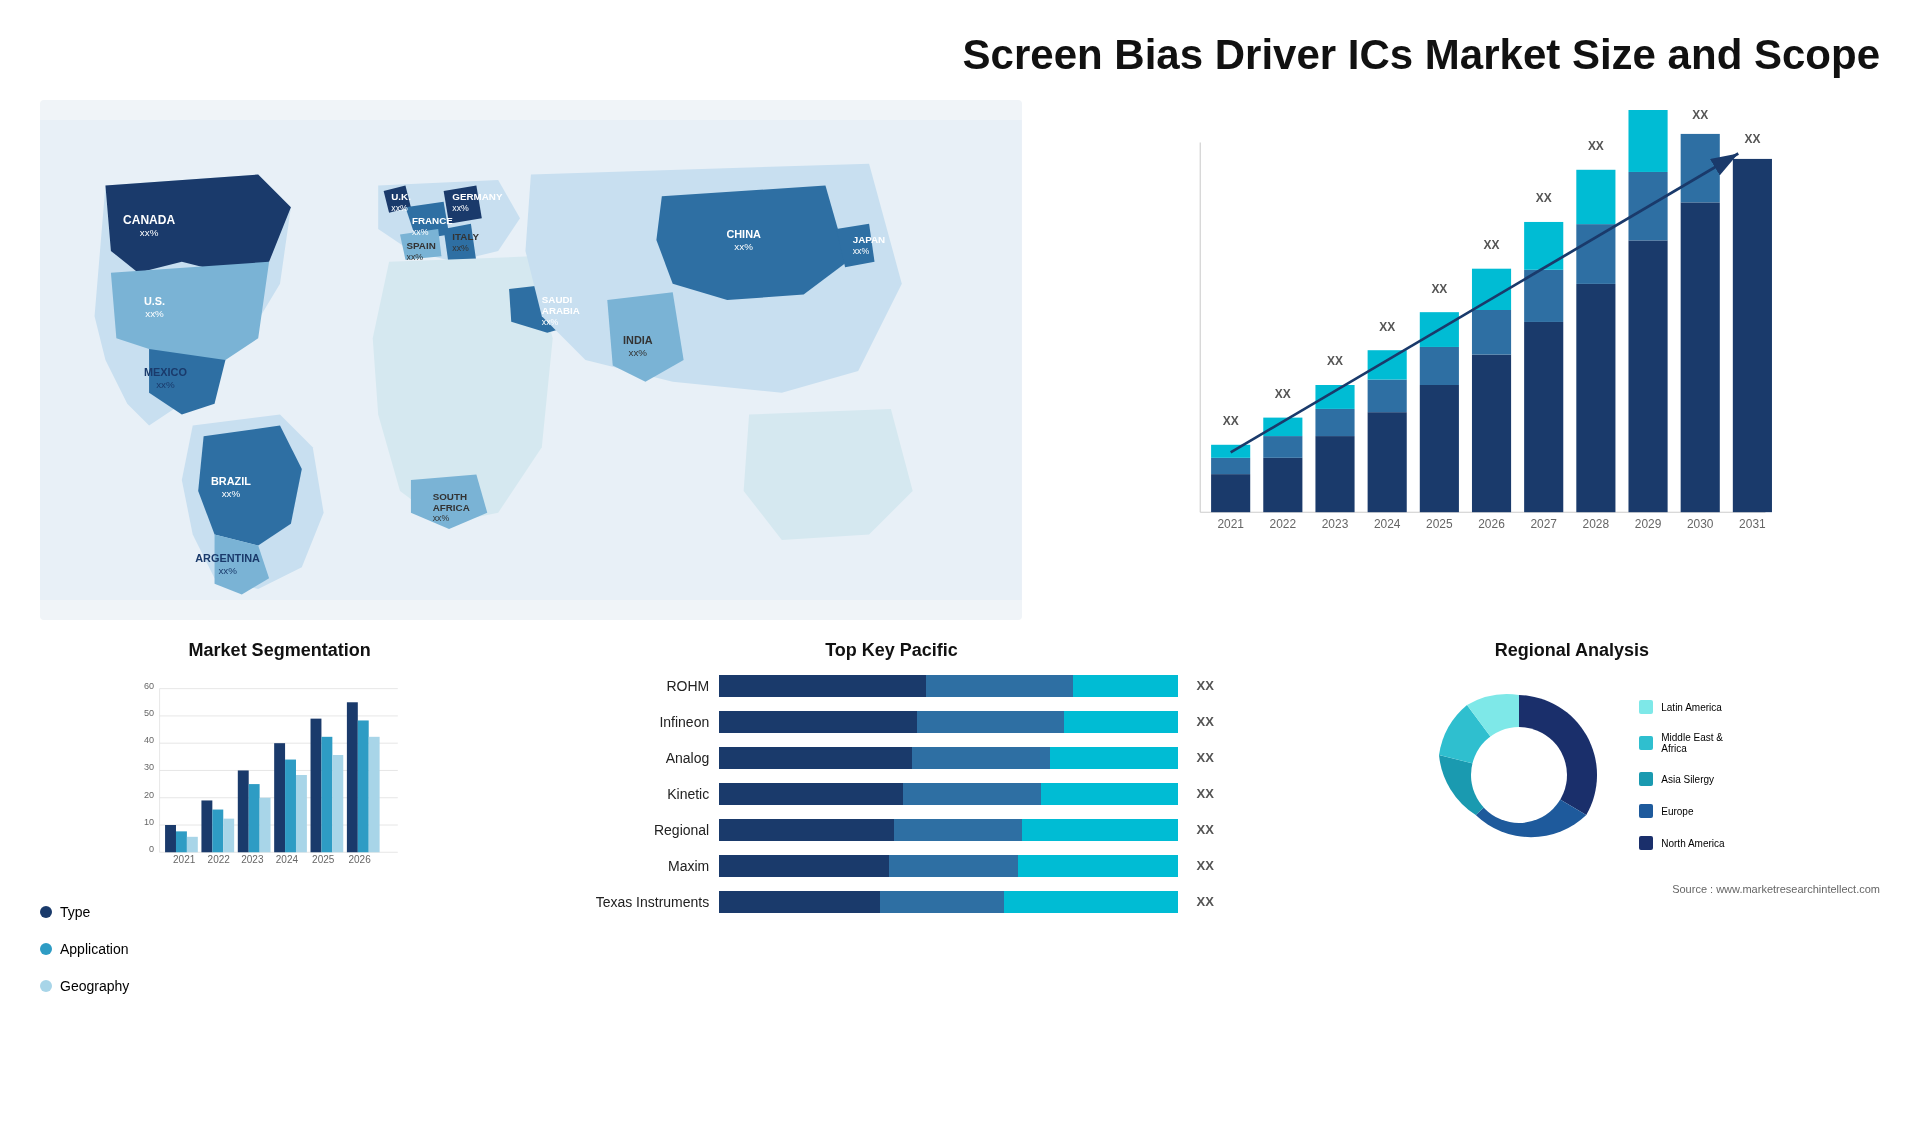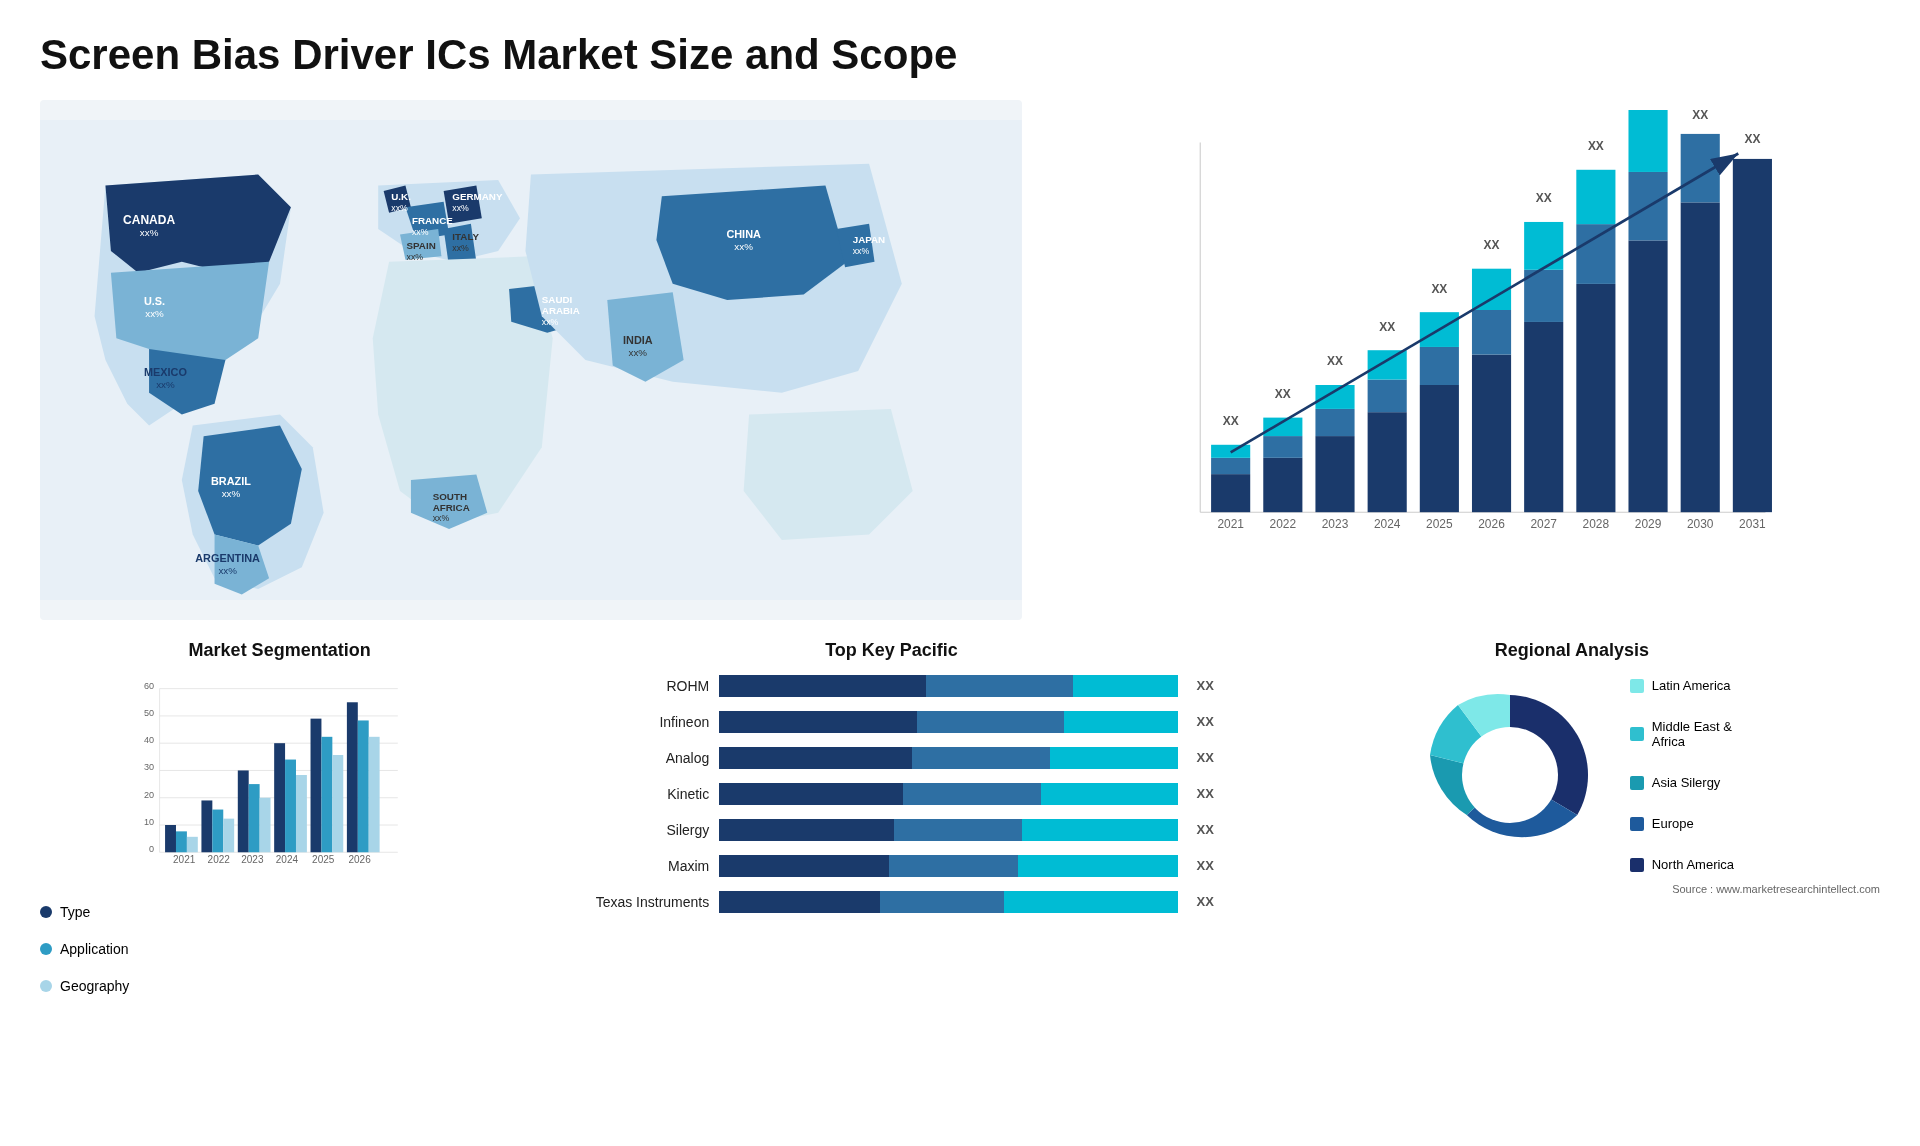--- a/index.html
+++ b/index.html
@@ -16,21 +16,21 @@
       width: 1920px;
       height: 1146px;
       padding: 30px 40px;
       display: flex;
       flex-direction: column;
     }
 
     
     .header {
       display: flex;
-      justify-content: flex-start;
+      justify-content: flex-end;
       align-items: flex-start;
       margin-bottom: 20px;
     }
 
     .page-title {
       font-size: 42px;
       font-weight: 700;
       color: #111;
       line-height: 1.2;
     }
@@ -178,22 +178,22 @@
     .donut-container {
       display: flex;
       align-items: center;
       justify-content: center;
       gap: 20px;
     }
 
     .donut-legend {
       display: flex;
       flex-direction: column;
-      gap: 26px;
-      font-size: 13px;
+      gap: 18px;
+      font-size: 10px;
     }
 
     .donut-legend-item {
       display: flex;
       align-items: center;
       gap: 8px;
     }
 
     .donut-legend-color {
       width: 14px;
@@ -531,21 +531,21 @@
             <div class="player-bar">
               <div class="bar-seg1" style="width:40%;"></div>
               <div class="bar-seg2" style="width:30%;"></div>
               <div class="bar-seg3" style="width:30%;"></div>
             </div>
           </div>
           <div class="player-val">XX</div>
         </div>
 
         <div class="player-row">
-          <div class="player-name">Silergy</div>
+          <div class="player-name">Regional</div>
           <div class="player-bar-wrap">
             <div class="player-bar">
               <div class="bar-seg1" style="width:38%;"></div>
               <div class="bar-seg2" style="width:28%;"></div>
               <div class="bar-seg3" style="width:34%;"></div>
             </div>
           </div>
           <div class="player-val">XX</div>
         </div>
 

